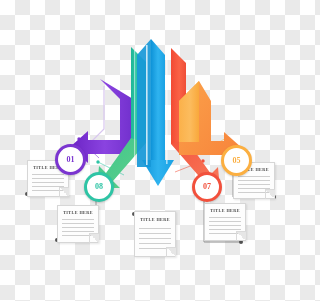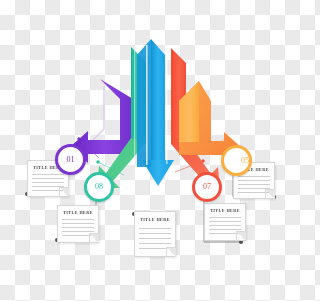--- a/index.html
+++ b/index.html
@@ -24,21 +24,21 @@
     font-weight:bold;letter-spacing:.4px;color:#4a4a4a;
     text-align:center;white-space:nowrap;
   }
   .card .lines{position:absolute;left:0;right:0;}
   .card .ln{background:#cfcfcf;height:1px;margin:0 auto;}
   .card .fold{position:absolute;right:-1px;bottom:-1px;width:9px;height:9px;
     background:linear-gradient(225deg,#e6e6e6 0 50%,transparent 50%);border-left:1px solid #dadada;border-top:1px solid #dadada;}
 
   .badge{position:absolute;border-radius:50%;background:#ffffff;
     display:flex;align-items:center;justify-content:center;
-    font-family:"Liberation Serif", serif;font-weight:normal;
+    font-family:"Liberation Serif", serif;font-weight:bold;
     box-shadow:0 1px 2px rgba(0,0,0,.18);}
   .badge span{line-height:1;}
 
   .dot{position:absolute;width:4px;height:4px;border-radius:50%;background:#555;}
 
   .watermark{position:absolute;left:108px;top:136px;width:92px;height:26px;
     opacity:.22;pointer-events:none;}
   .wm-txt{font-family:"Liberation Sans", sans-serif;font-weight:bold;color:#8b8b8b;
     font-size:19px;letter-spacing:1px;line-height:26px;}
 </style>
@@ -212,18 +212,18 @@
 
   <div class="badge" style="left:84px;top:172px;width:24px;height:24px;border:3.5px solid #2ec4a5;color:#2ec4a5;font-size:8px;">
     <span>08</span>
   </div>
 
 
   <div class="badge" style="left:192px;top:172px;width:24px;height:24px;border:3.5px solid #f2503c;color:#f2503c;font-size:8px;">
     <span>07</span>
   </div>
 
-  <div class="badge" style="left:221px;top:145px;width:25px;height:25px;border:3.5px solid #fbaf41;color:#fbaf41;font-size:8px;justify-content:flex-end;">
+  <div class="badge" style="left:221px;top:145px;width:25px;height:25px;border:3.5px solid #fbaf41;color:#fbaf41;font-size:8px;">
     <span>05</span>
   </div>
 
 
 </div>
 
 </body></html>

